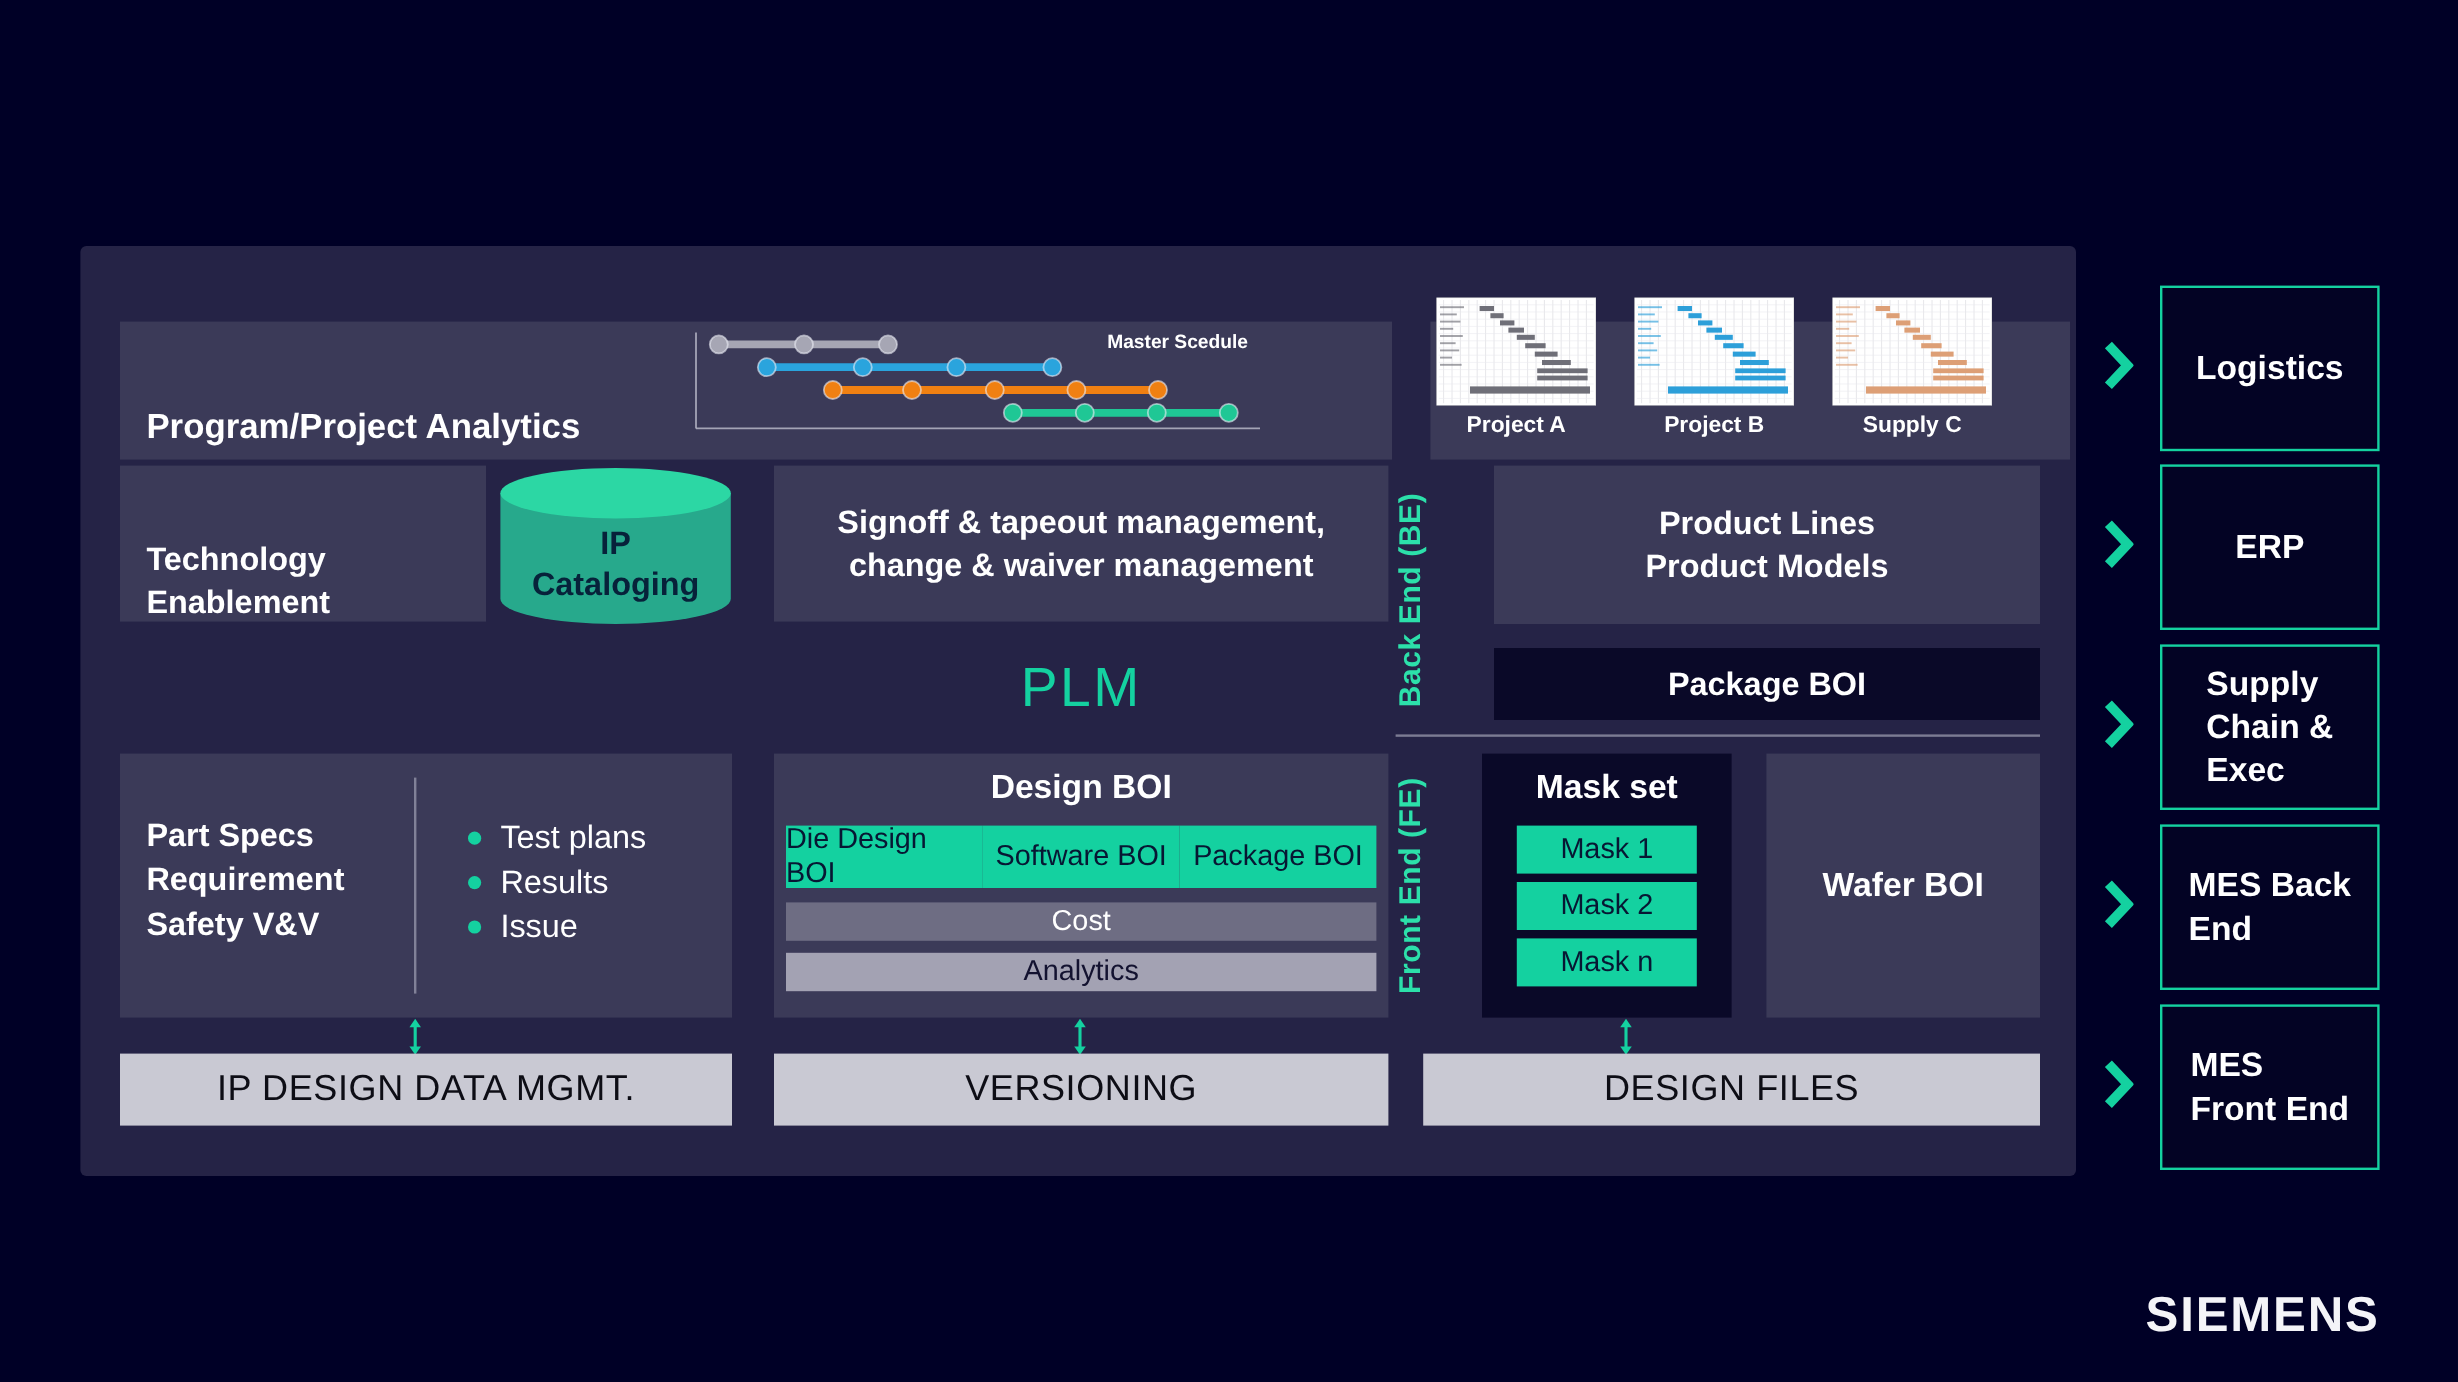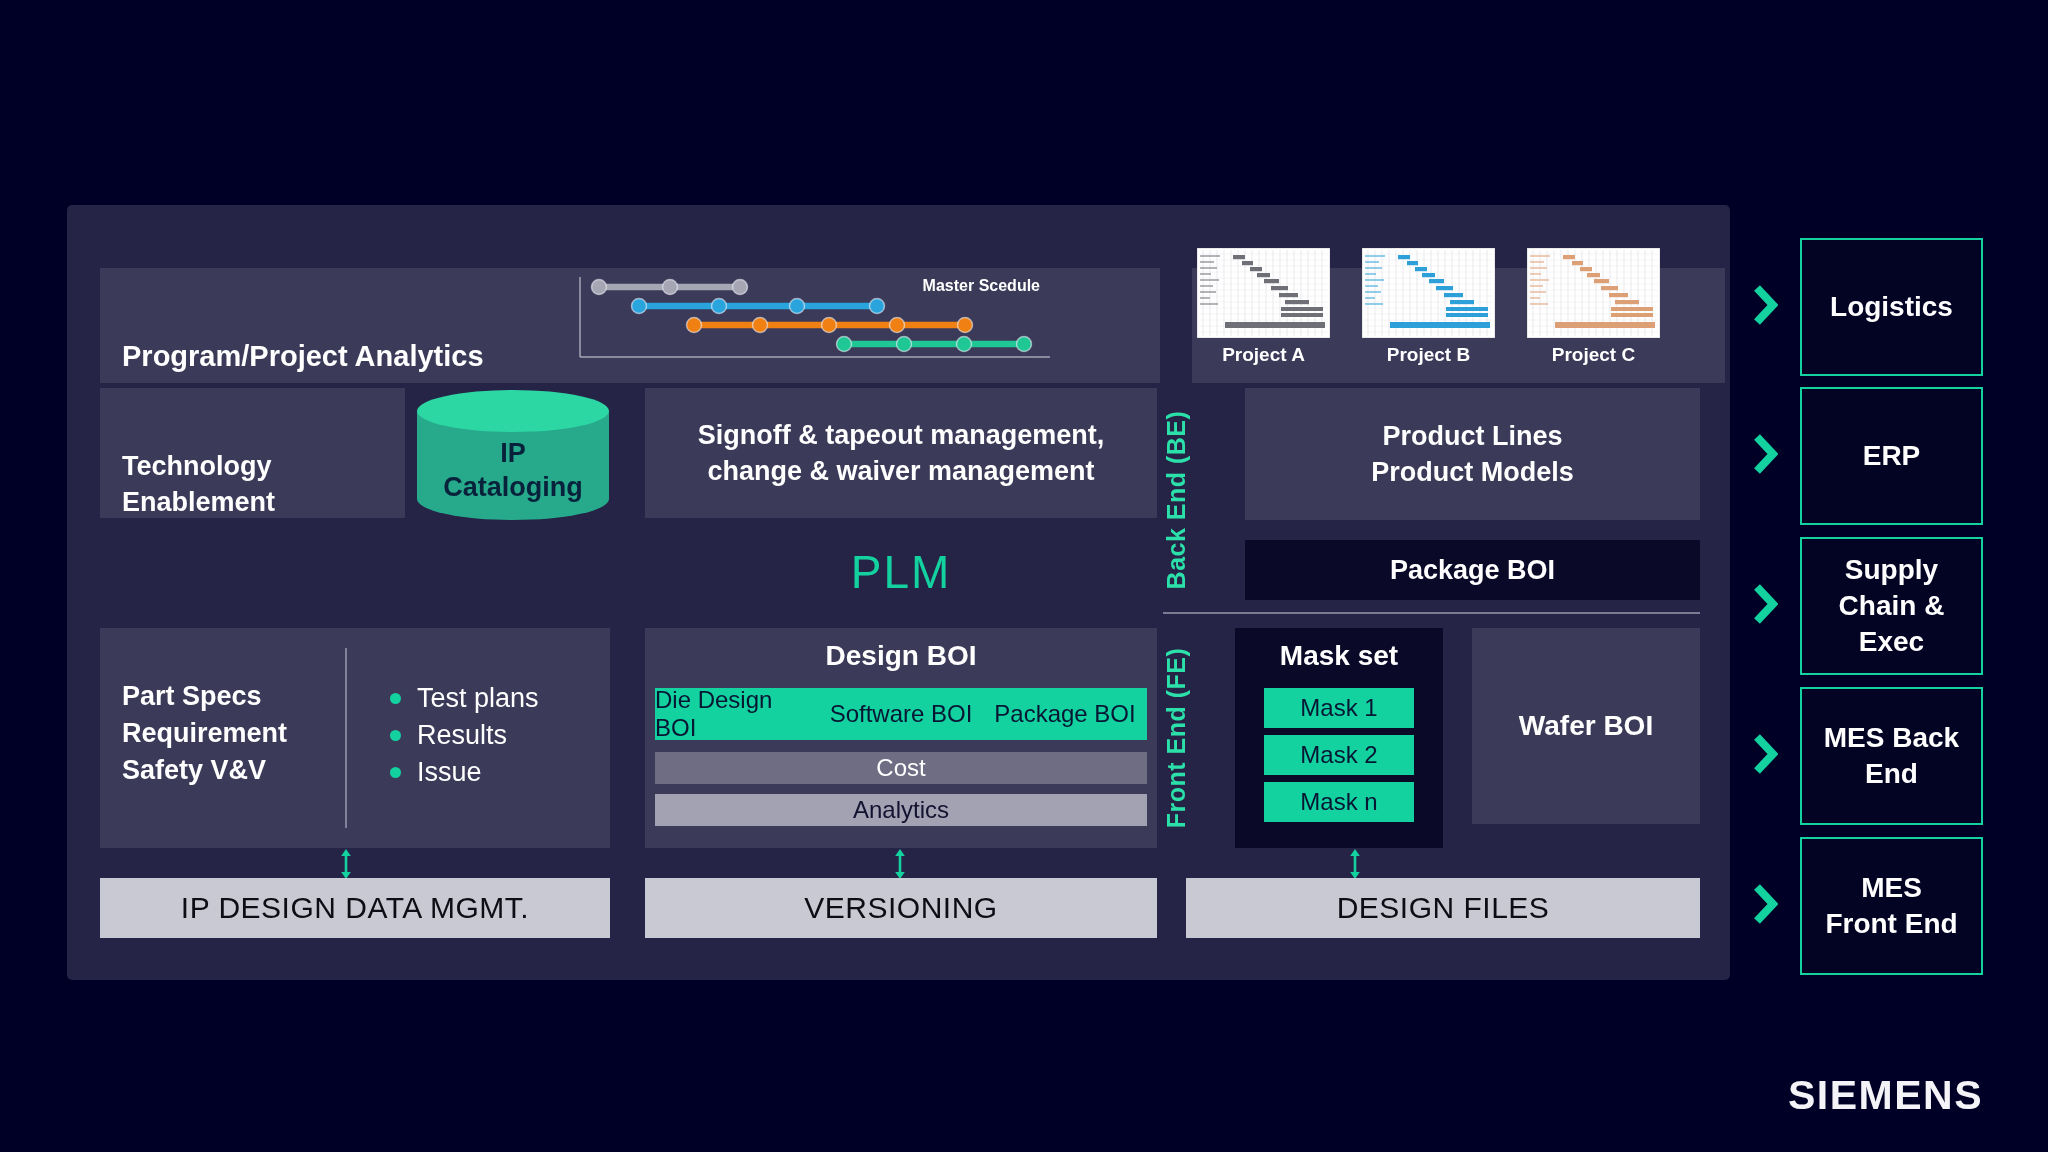--- a/index.html
+++ b/index.html
@@ -24,21 +24,21 @@
   .vlabel{position:absolute;transform:translate(-50%,-50%) rotate(-90deg);white-space:nowrap;
     color:var(--teal-bright);font-size:25px;font-weight:600;letter-spacing:.5px;}
   .chip{background:var(--teal);color:#071733;font-size:24px;display:flex;align-items:center;
     justify-content:center;}
   .graybar{position:absolute;background:var(--gray-bar);color:#0d0d15;font-size:30px;
     display:flex;align-items:center;justify-content:center;letter-spacing:.5px;}
   .updown{position:absolute;color:var(--teal);}
   .rail-row{position:absolute;left:1752px;width:233px;height:138px;}
   .rail-box{position:absolute;left:48px;top:0;width:183px;height:138px;box-sizing:border-box;
     border:2px solid var(--teal);background:rgba(6,5,34,.55);display:flex;align-items:center;
-    justify-content:center;text-align:center;font-size:28px;font-weight:700;line-height:36px;}
+    justify-content:center;text-align:left;font-size:28px;font-weight:700;line-height:36px;}
   .chev{position:absolute;left:0;top:50%;transform:translateY(-50%);color:var(--teal);}
   .proj{position:absolute;top:0;width:133px;height:115px;}
   .proj-label{position:absolute;top:76px;left:0;width:133px;text-align:center;
     font-size:19px;font-weight:700;}
   .cyl-top{position:absolute;left:0;top:0;width:100%;height:42px;border-radius:50%;
     background:var(--cyl-top);z-index:2;}
   .cyl-body{position:absolute;left:0;top:21px;bottom:0;width:100%;background:var(--cyl-body);
     border-radius:0 0 96px 96px / 0 0 21px 21px;z-index:1;}
   .cyl-text{position:absolute;left:0;right:0;top:46px;text-align:center;font-weight:700;
     font-size:27px;line-height:34px;color:#07223a;z-index:3;}
@@ -247,21 +247,21 @@
             <rect x="53" y="19" width="12" height="4.2" fill="#dd9f76"></rect>
             <rect x="60" y="25" width="13" height="4.2" fill="#dd9f76"></rect>
             <rect x="67" y="31" width="15" height="4.2" fill="#dd9f76"></rect>
             <rect x="74" y="38" width="17" height="4.2" fill="#dd9f76"></rect>
             <rect x="82" y="45" width="19" height="4.2" fill="#dd9f76"></rect>
             <rect x="88" y="52" width="24" height="4.2" fill="#dd9f76"></rect>
             <rect x="84" y="59" width="42" height="4" fill="#dd9f76"></rect>
             <rect x="84" y="65" width="42" height="4" fill="#dd9f76"></rect>
             <rect x="28" y="74" width="100" height="6" fill="#dd9f76"></rect>
           </svg>
-        <div class="proj-label">Project C</div>
+        <div class="proj-label">Supply C</div>
       </div>
     </div>
 
     <div class="panel" style="left:33px;top:183px;width:305px;height:130px">
       <div class="abs b pre t27 vcenter" style="left:22px;top:0;height:130px">Technology
 Enablement</div>
     </div>
 
     <div class="abs" style="left:350px;top:185px;width:192px;height:130px">
       <div class="cyl-body"></div>
@@ -326,21 +326,21 @@
 
     <div class="darkpanel" style="left:1168px;top:423px;width:208px;height:220px">
       <div class="abs b t28" style="left:0;top:10px;width:100%;text-align:center">Mask set</div>
       <div class="abs" style="left:29px;top:60px;width:150px;display:flex;flex-direction:column;gap:7px">
         <div class="chip" style="height:40px">Mask 1</div>
         <div class="chip" style="height:40px">Mask 2</div>
         <div class="chip" style="height:40px">Mask n</div>
       </div>
     </div>
 
-    <div class="panel center b t28" style="left:1405px;top:423px;width:228px;height:196px">
+    <div class="panel center b t28" style="left:1405px;top:423px;width:228px;height:220px">
       <span>Wafer BOI</span>
     </div>
 
     <div class="updown" style="left:271px;top:644px">
       <svg width="16" height="30" viewBox="0 0 16 30">
           <line x1="8" y1="6" x2="8" y2="24" stroke="currentColor" stroke-width="2.6"></line>
           <path d="M8 0 L3.2 7 H12.8 Z" fill="currentColor"></path>
           <path d="M8 30 L3.2 23 H12.8 Z" fill="currentColor"></path>
         </svg>
     </div>

